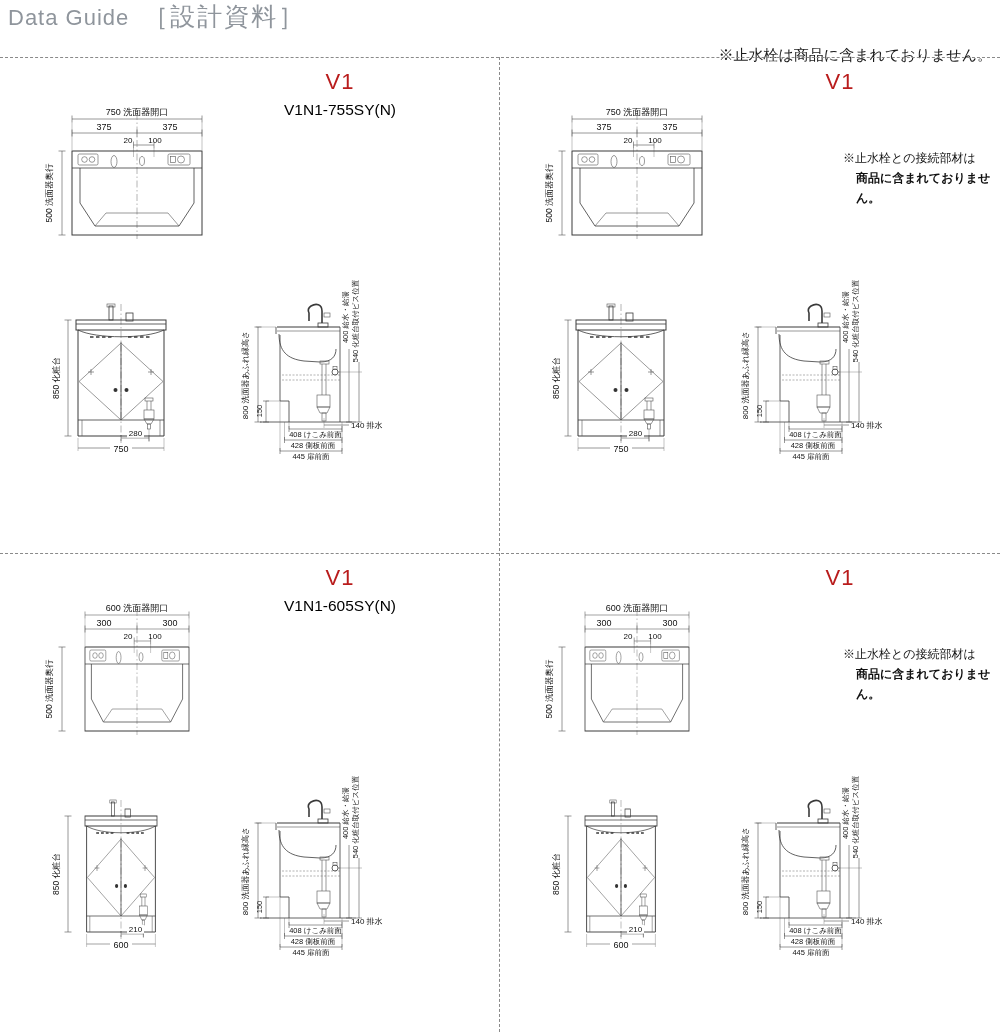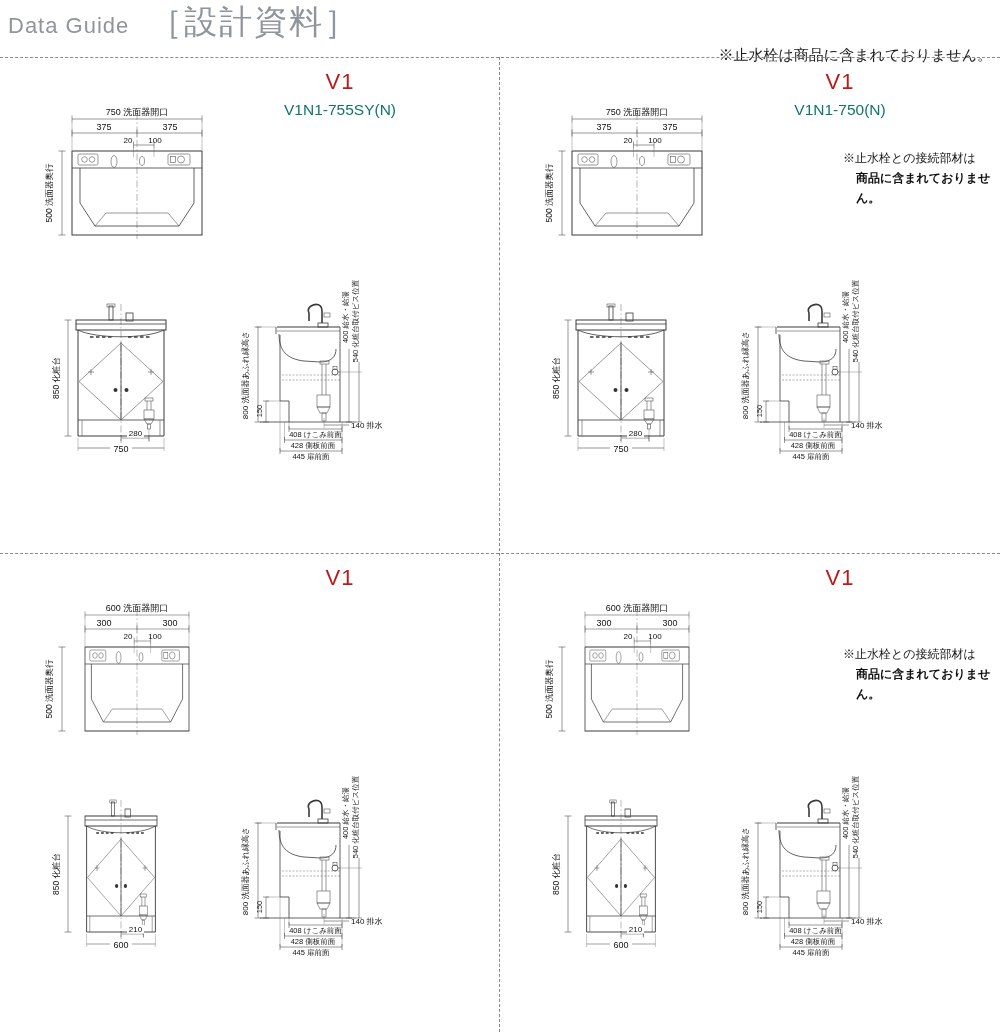--- a/index.html
+++ b/index.html
@@ -1,34 +1,34 @@
 <!DOCTYPE html>
 <html><head>
 <meta charset="utf-8">
 <style>
   html,body{margin:0;padding:0;background:#fff;}
   .page{position:relative;width:1000px;height:1032px;background:#fff;overflow:hidden;
         font-family:"Liberation Sans",sans-serif;color:#222;}
   
   .hdr-title{position:absolute;left:8px;top:0px;white-space:nowrap;color:#8f959c;}
   .hdr-title .en{font-size:22px;letter-spacing:1px;}
-  .hdr-title .ja{font-size:33px;margin-left:20px;letter-spacing:2px;font-family:Liberation Serif, serif;}
+  .hdr-title .ja{font-size:25px;margin-left:14px;letter-spacing:2px;font-family:Liberation Serif, serif;}
   .hdr-note{position:absolute;right:8px;top:34px;font-size:15px;color:#1a1a1a;margin-top:12px;}
   
   .frame-top{position:absolute;left:0;right:0;top:57px;border-top:1.5px dashed #8a8a8a;}
   .divider-v{position:absolute;left:499px;top:57px;bottom:0;border-left:1.5px dashed #8a8a8a;}
   .divider-h{position:absolute;left:0;right:0;top:553px;border-top:1.5px dashed #8a8a8a;}
   
   .unit{position:absolute;width:499px;height:496px;}
   .unit.u0{left:0;top:57px;} .unit.u1{left:500px;top:57px;}
   .unit.u2{left:0;top:553px;height:479px;} .unit.u3{left:500px;top:553px;height:479px;}
   .series{position:absolute;left:190px;top:12px;width:300px;text-align:center;
           font-size:22px;color:#b91c1c;letter-spacing:1px;}
   .model{position:absolute;left:190px;top:44px;width:300px;text-align:center;
-         font-size:15.5px;color:#0f766e;}
+         font-size:15.5px;color:#000000;}
   .unit-note{position:absolute;left:315px;top:92px;font-size:12px;line-height:1.65;color:#111;margin-left:28px;}
   .unit-note .indent{margin-left:13px;font-weight:bold;}
   
   svg.plan {position:absolute;left:42px;top:48px;width:180px;height:135px;}
   svg.front{position:absolute;left:48px;top:245px;width:175px;height:160px;}
   svg.side {position:absolute;left:232px;top:222px;width:165px;height:185px;}
   .geo{transform-box:view-box;}
   svg.plan  .geo{transform-origin:95px 0;}
   svg.front .geo{transform-origin:73px 0;}
   .unit.narrow svg .geo{transform:scaleX(0.8);}
@@ -220,21 +220,20 @@
         <text x="126" y="42" transform="rotate(-90 126 42)" class="t75 mid">540 化粧台取付ビス位置</text>
         <text x="119" y="149" class="t8">140 排水</text>
         <text x="83.5" y="158" class="t75 mid">408 けこみ前面</text>
         <text x="81" y="169" class="t75 mid">428 側板前面</text>
         <text x="79" y="180" class="t75 mid">445 扉前面</text>
       </svg>
     </div>
 
     <div class="unit u1">
       <div class="series">V1</div>
-      <div class="model">V1N1-750(N)</div>
       <div class="unit-note">
         <div>※止水栓との接続部材は</div>
         <div class="indent">商品に含まれておりません。</div>
       </div>
 
       <svg class="plan" viewBox="0 0 180 135">
         <g class="geo">
           <line x1="30" y1="14" x2="160" y2="14" class="dim"></line>
           <line x1="30" y1="10.5" x2="30" y2="17.5" class="dim"></line>
           <line x1="160" y1="10.5" x2="160" y2="17.5" class="dim"></line>
@@ -383,20 +382,21 @@
         <text x="126" y="42" transform="rotate(-90 126 42)" class="t75 mid">540 化粧台取付ビス位置</text>
         <text x="119" y="149" class="t8">140 排水</text>
         <text x="83.5" y="158" class="t75 mid">408 けこみ前面</text>
         <text x="81" y="169" class="t75 mid">428 側板前面</text>
         <text x="79" y="180" class="t75 mid">445 扉前面</text>
       </svg>
     </div>
 
     <div class="unit u2 narrow">
       <div class="series">V1</div>
+      <div class="model">V1N1-605SY(N)</div>
       <div class="unit-note">
         <div></div>
         <div class="indent"></div>
       </div>
 
       <svg class="plan" viewBox="0 0 180 135">
         <g class="geo">
           <line x1="30" y1="14" x2="160" y2="14" class="dim"></line>
           <line x1="30" y1="10.5" x2="30" y2="17.5" class="dim"></line>
           <line x1="160" y1="10.5" x2="160" y2="17.5" class="dim"></line>

